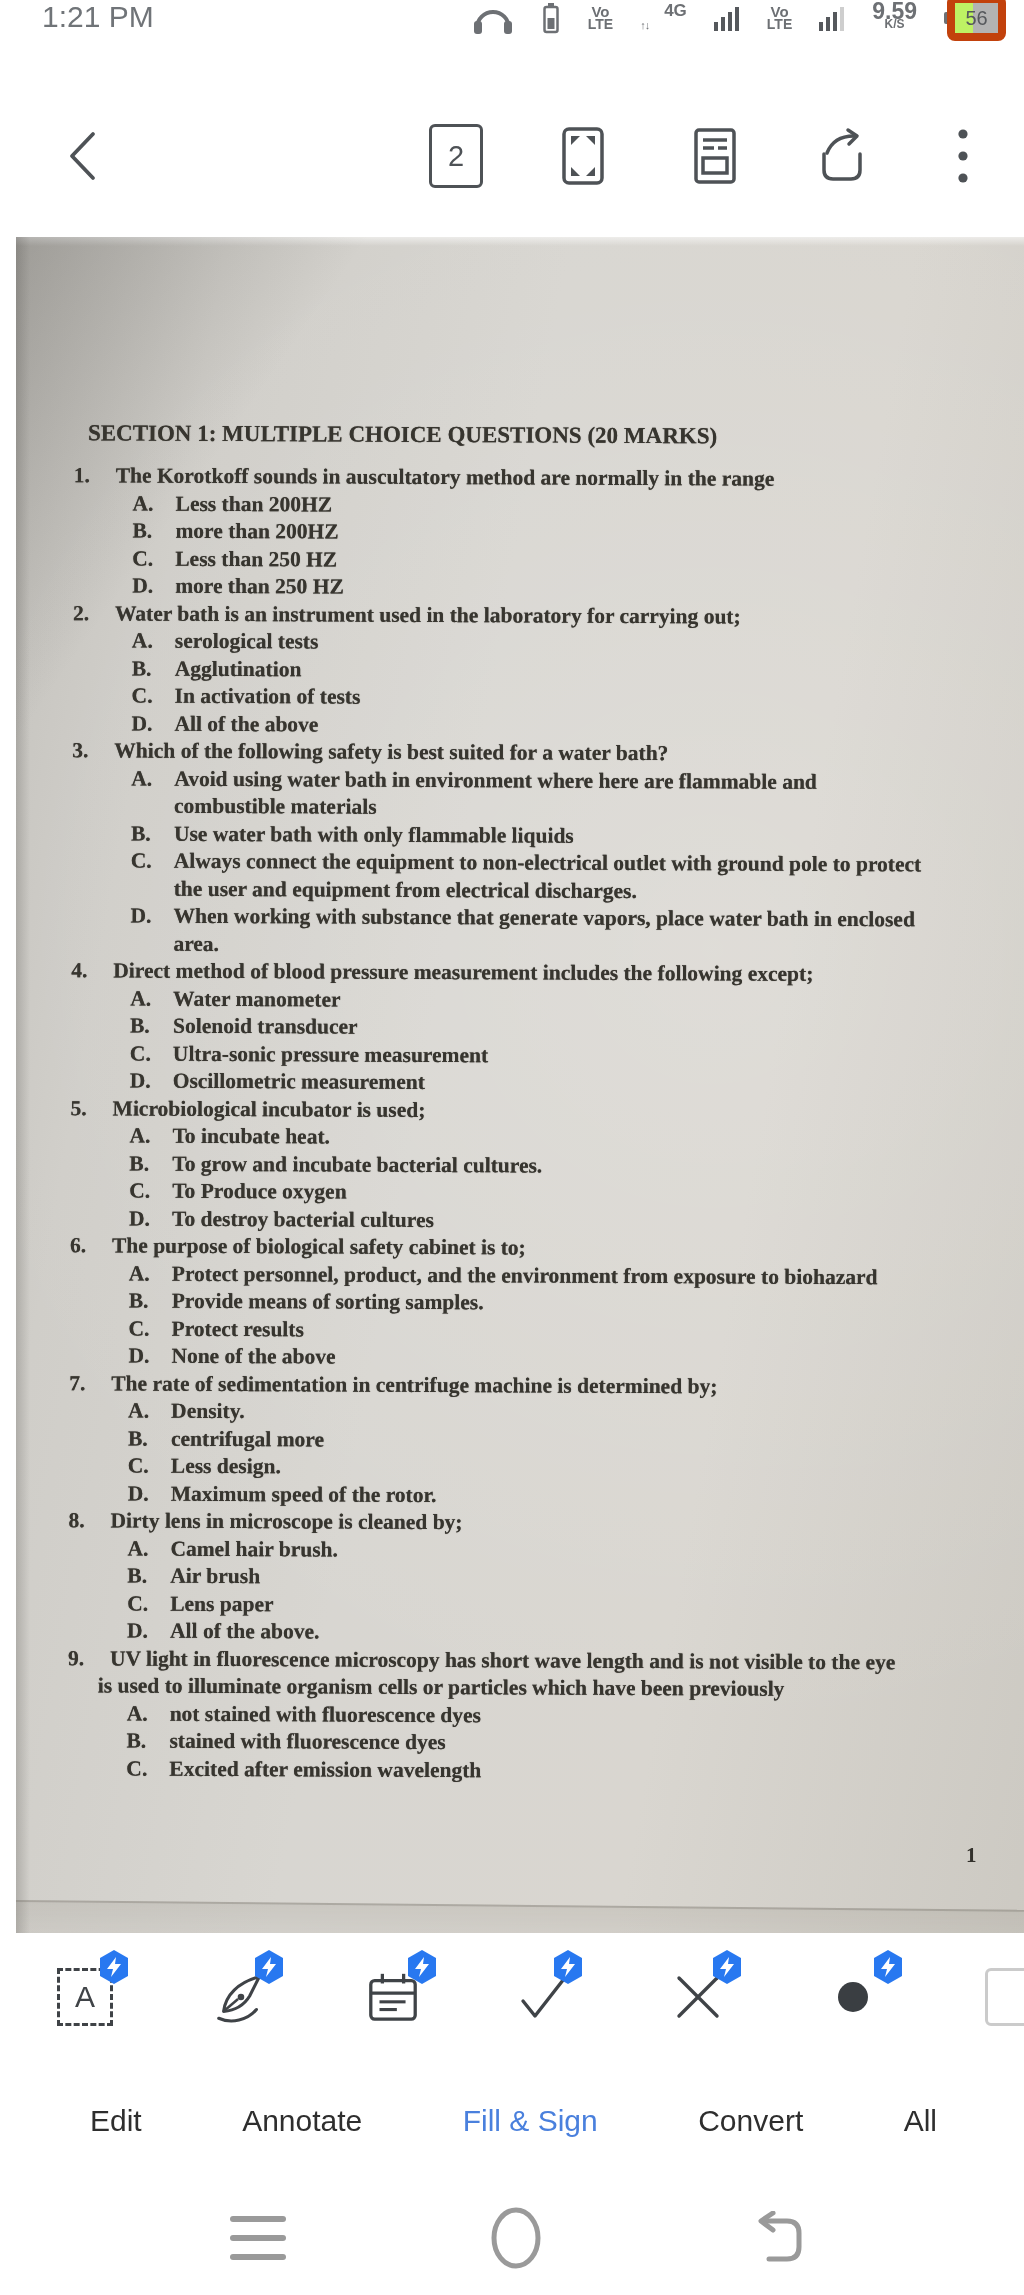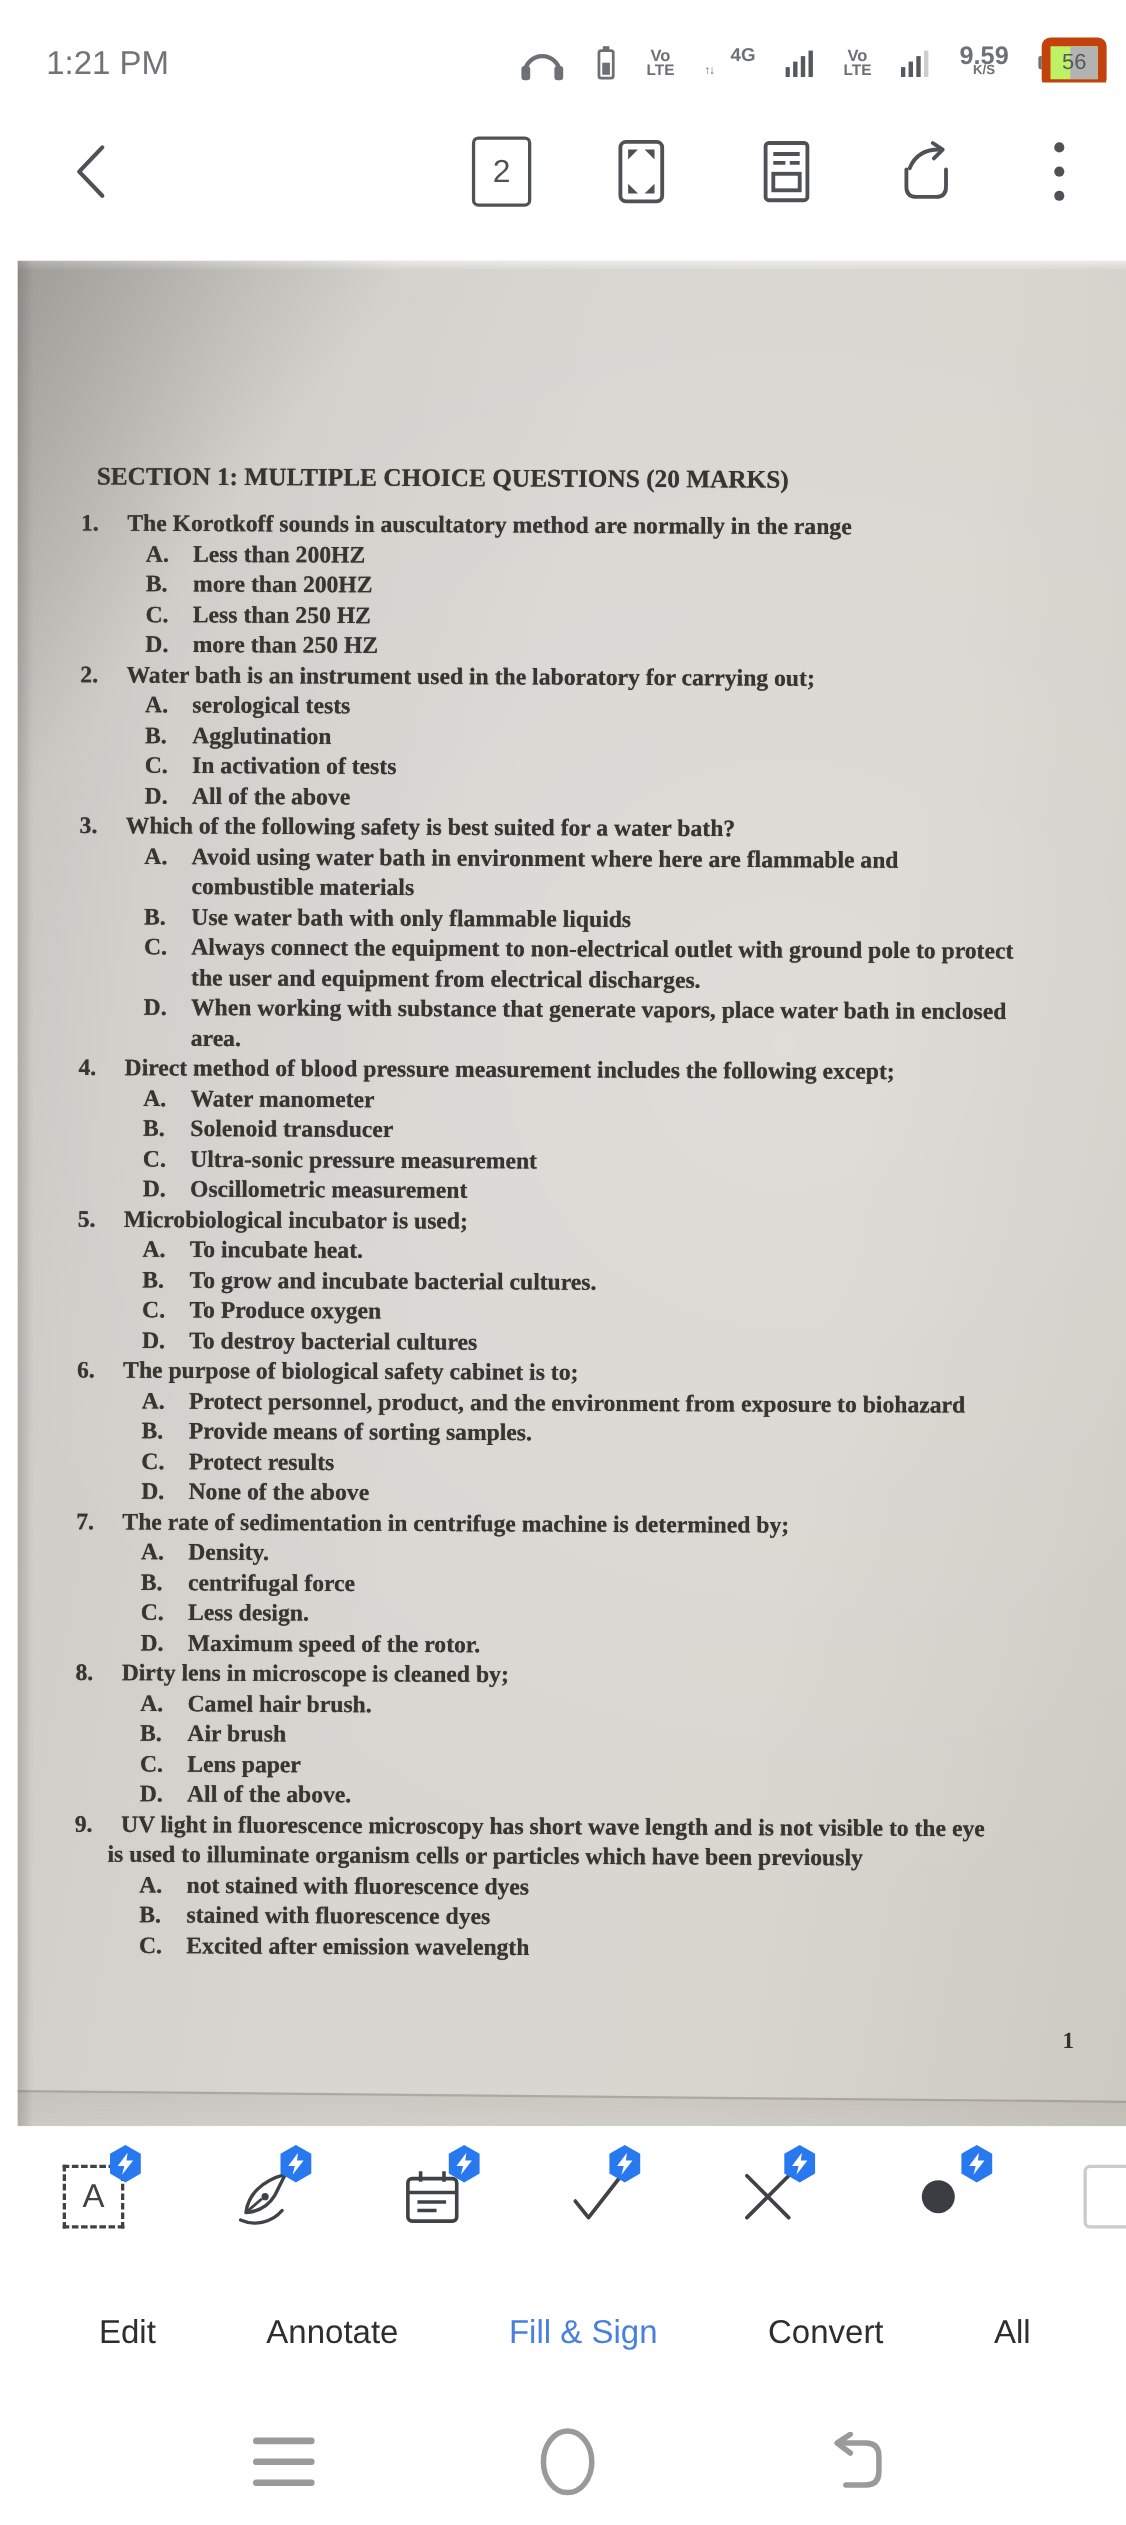--- a/index.html
+++ b/index.html
@@ -1,20 +1,20 @@
 <!DOCTYPE html>
 <html><head>
 <meta charset="utf-8">
 <style>
   html,body{margin:0;padding:0;}
   body{width:1024px;height:2295px;position:relative;background:#ffffff;overflow:hidden;
        font-family:"Liberation Sans","DejaVu Sans",sans-serif;}
   
   .status-bar{position:absolute;top:0;left:0;width:1024px;height:75px;background:#fff;
-    display:flex;align-items:flex-end;justify-content:space-between;color:#6d7074;}
+    display:flex;align-items:flex-start;justify-content:space-between;color:#6d7074;}
   .time{font-size:30px;padding-left:42px;color:#707478;}
   .sb-right{display:flex;align-items:center;gap:27px;padding-right:18px;}
   .stack{display:flex;flex-direction:column;align-items:center;line-height:13px;}
   .stack .s1{font-size:15px;font-weight:bold;}
   .stack .s2{font-size:14px;font-weight:bold;}
   .speed .s1{font-size:23px;font-weight:bold;}
   .speed .s2{font-size:12px;}
   .g4{display:flex;flex-direction:column;align-items:flex-start;line-height:14px;}
   .g4 .s1{font-size:17px;font-weight:bold;margin-left:24px;}
   .g4 .arr{font-size:11px;letter-spacing:-1px;}
@@ -203,21 +203,21 @@
         <div class="doc-line opt-line"><span class="opt-label">B.</span><span class="opt-text">To grow and incubate bacterial cultures.</span></div>
         <div class="doc-line opt-line"><span class="opt-label">C.</span><span class="opt-text">To Produce oxygen</span></div>
         <div class="doc-line opt-line"><span class="opt-label">D.</span><span class="opt-text">To destroy bacterial cultures</span></div>
         <div class="doc-line"><span class="q-num">6.</span><span class="q-text">The purpose of biological safety cabinet is to;</span></div>
         <div class="doc-line opt-line"><span class="opt-label">A.</span><span class="opt-text">Protect personnel, product, and the environment from exposure to biohazard</span></div>
         <div class="doc-line opt-line"><span class="opt-label">B.</span><span class="opt-text">Provide means of sorting samples.</span></div>
         <div class="doc-line opt-line"><span class="opt-label">C.</span><span class="opt-text">Protect results</span></div>
         <div class="doc-line opt-line"><span class="opt-label">D.</span><span class="opt-text">None of the above</span></div>
         <div class="doc-line"><span class="q-num">7.</span><span class="q-text">The rate of sedimentation in centrifuge machine is determined by;</span></div>
         <div class="doc-line opt-line"><span class="opt-label">A.</span><span class="opt-text">Density.</span></div>
-        <div class="doc-line opt-line"><span class="opt-label">B.</span><span class="opt-text">centrifugal force</span></div>
+        <div class="doc-line opt-line"><span class="opt-label">B.</span><span class="opt-text">centrifugal more</span></div>
         <div class="doc-line opt-line"><span class="opt-label">C.</span><span class="opt-text"> Less design.</span></div>
         <div class="doc-line opt-line"><span class="opt-label">D.</span><span class="opt-text">Maximum speed of the rotor.</span></div>
         <div class="doc-line"><span class="q-num">8.</span><span class="q-text">Dirty lens in microscope is cleaned by;</span></div>
         <div class="doc-line opt-line"><span class="opt-label">A.</span><span class="opt-text">Camel hair brush.</span></div>
         <div class="doc-line opt-line"><span class="opt-label">B.</span><span class="opt-text">Air brush</span></div>
         <div class="doc-line opt-line"><span class="opt-label">C.</span><span class="opt-text">Lens paper</span></div>
         <div class="doc-line opt-line"><span class="opt-label">D.</span><span class="opt-text">All of the above.</span></div>
         <div class="doc-line"><span class="q-num">9.</span><span class="q-text">UV light in fluorescence microscopy has short wave length and is not visible to the eye</span></div>
         <div class="doc-line q-cont">is used to illuminate organism cells or particles which have been previously</div>
         <div class="doc-line opt-line"><span class="opt-label">A.</span><span class="opt-text">not stained with fluorescence dyes</span></div>

